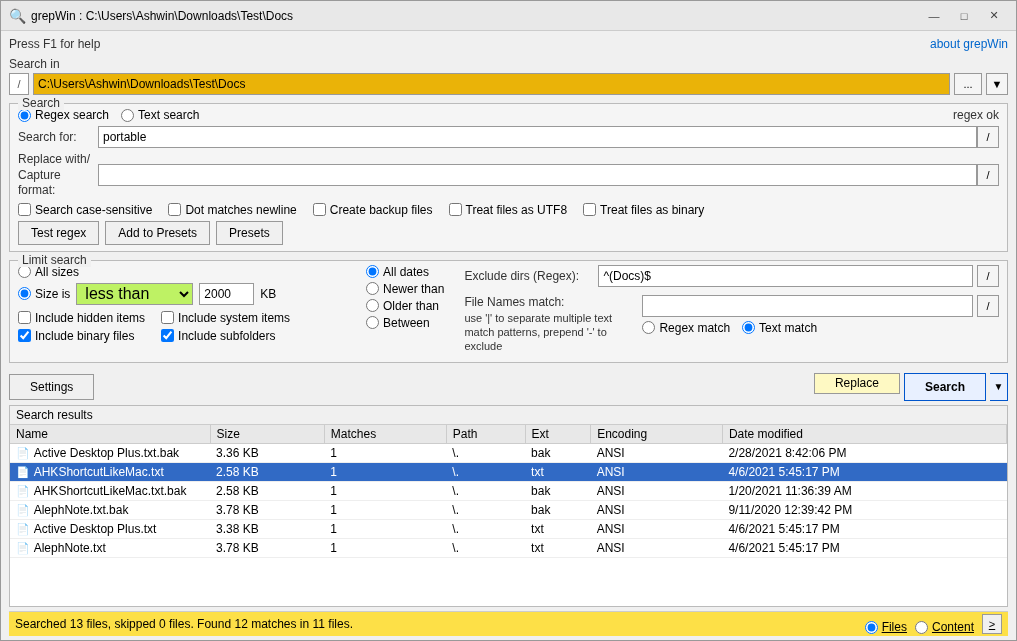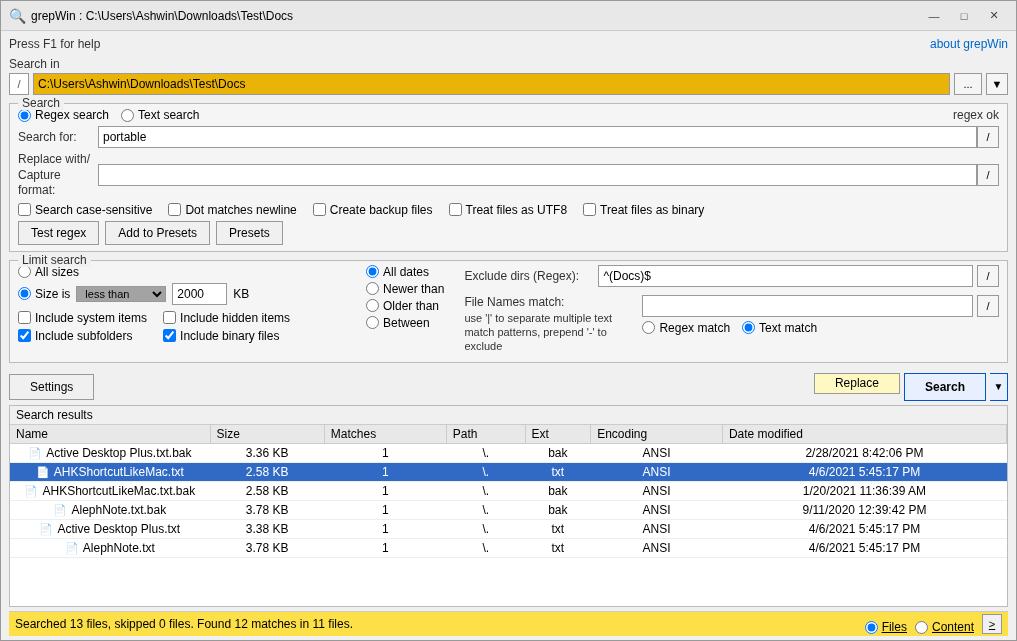--- a/index.html
+++ b/index.html
@@ -224,24 +224,24 @@
       flex-direction: column;
       gap: 4px;
       min-width: 320px;
     }
     .size-row {
       display: flex;
       align-items: center;
       gap: 6px;
     }
     .size-select {
-      height: 16px;
-      border: 1px solid #999;
-      background: #a3a3a3;
-      font-size: 11px;
+      height: 22px;
+      border: 1px solid #999;
+      background: #bef264;
+      font-size: 16px;
       padding: 0 4px;
     }
     .size-input {
       width: 55px;
       height: 22px;
       border: 1px solid #999;
       background: #fff;
       padding: 0 4px;
       font-size: 12px;
     }
@@ -388,21 +388,20 @@
     tbody tr {
       border-bottom: 1px solid #eee;
     }
     tbody tr.selected {
       background: #316ac5;
       color: white;
     }
     td {
       padding: 2px 6px;
       white-space: nowrap;
-      text-align: center;
     }
     .file-icon {
       font-size: 11px;
       margin-right: 4px;
     }
 
     .status-bar {
       display: flex;
       justify-content: space-between;
       align-items: center;
@@ -559,35 +558,35 @@
               <option>less than</option>
               <option>greater than</option>
             </select>
             <input type="text" class="size-input" id="size-value-input" value="2000" style="">
             <span class="size-unit">KB</span>
           </div>
           <div class="limit-checks-row">
             <div class="limit-checks-col">
               <label class="check-label">
                 <input type="checkbox" style="">
+                <span>Include hidden items</span>
+              </label>
+              <label class="check-label">
+                <input type="checkbox" checked="" style="">
+                <span>Include binary files</span>
+              </label>
+            </div>
+            <div class="limit-checks-col">
+              <label class="check-label">
+                <input type="checkbox" style="">
                 <span>Include system items</span>
               </label>
               <label class="check-label">
                 <input type="checkbox" checked="" style="">
                 <span>Include subfolders</span>
-              </label>
-            </div>
-            <div class="limit-checks-col">
-              <label class="check-label">
-                <input type="checkbox" style="">
-                <span>Include hidden items</span>
-              </label>
-              <label class="check-label">
-                <input type="checkbox" checked="" style="">
-                <span>Include binary files</span>
               </label>
             </div>
           </div>
         </div>
 
         <div class="dates-radios">
           <label class="radio-label">
             <input type="radio" name="date_type" checked="" style="">
             <span>All dates</span>
           </label>

